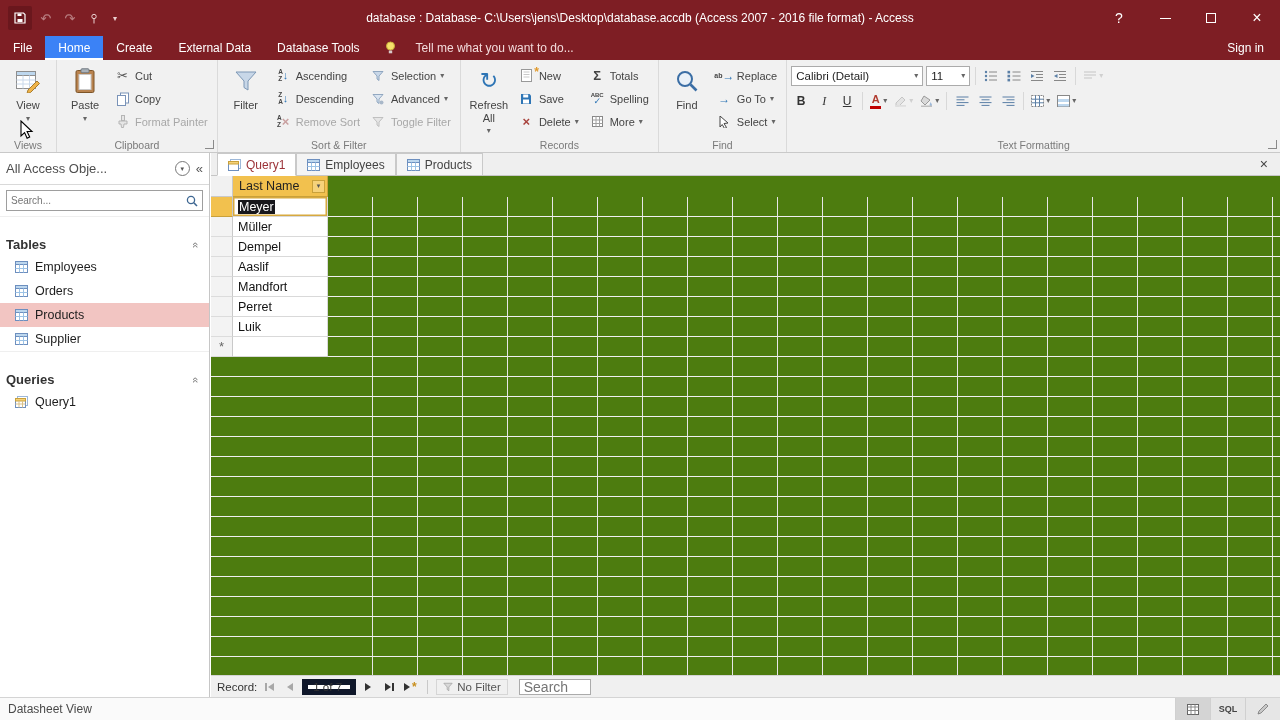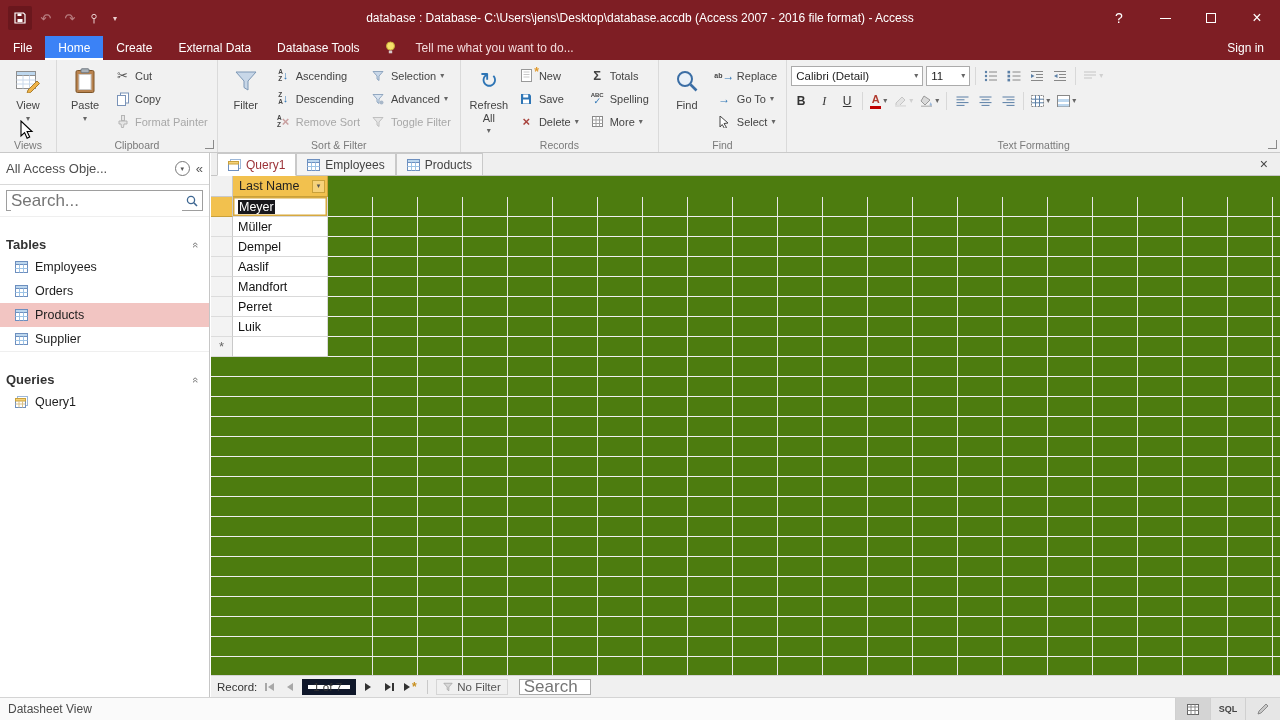--- a/index.html
+++ b/index.html
@@ -69,21 +69,21 @@
 .fc .bar{width:11px;height:3px;background:#C00000;margin-top:1px}
 .vsep{width:1px;height:18px;background:#D8D8D8;margin:0 2px}
 
 
 #navpane{position:absolute;left:0;top:153px;width:210px;bottom:23px;background:#fff;border-right:1px solid #C6C6C6;overflow:hidden}
 .np-header{height:32px;display:flex;align-items:center;padding:0 6px;border-bottom:1px solid #D9D9D9}
 .np-title{flex:1;font-size:13px;color:#4E4E4E;white-space:nowrap;overflow:hidden}
 .np-circle{width:15px;height:15px;border:1px solid #777;border-radius:50%;display:flex;align-items:center;justify-content:center;font-size:7px;color:#555;margin-right:6px}
 .np-shutter{font-size:13px;color:#555}
 .np-search{margin:5px 6px;height:21px;border:1px solid #9E9E9E;display:flex;align-items:center;padding:0 4px;gap:4px}
-.np-search input{flex:1;border:none;outline:none;font-size:17px;color:#444;font-family:inherit;min-width:0}
+.np-search input{flex:1;border:none;outline:none;font-size:10px;color:#444;font-family:inherit;min-width:0}
 .np-group-h{display:flex;align-items:center;justify-content:space-between;padding:20px 10px 3px 6px;color:#333;font-size:13px;font-weight:bold;border-top:1px solid #EFEFEF}
 .chevup{display:inline-block;transform:rotate(90deg);font-size:11px;color:#777;font-weight:normal}
 .np-item{height:24px;display:flex;align-items:center;gap:7px;padding-left:15px;font-size:12.5px;color:#1E1E1E}
 .np-item.selected{background:#F2C5C2}
 
 
 #doctabs{position:absolute;left:211px;top:153px;right:0;height:23px;background:#EFEFEF;border-bottom:1px solid #C6C6C6;display:flex;align-items:flex-end;padding-left:6px}
 .dtab{display:flex;align-items:center;gap:5px;padding:0 10px;font-size:12px;color:#444;border:1px solid #C9C9C9;border-bottom:none;background:#F4F4F4;height:22px}
 .dtab.active{background:#fff;color:#9C3338;height:23px;margin-bottom:-1px;border-bottom:1px solid #fff}
 .dt-close{margin-left:auto;align-self:center;padding:0 12px;color:#444;font-size:14px}
@@ -110,21 +110,21 @@
 .tri{width:0;height:0;border-top:4px solid transparent;border-bottom:4px solid transparent}
 .tri.l{border-right:6px solid #333}
 .tri.r{border-left:6px solid #333}
 .tri.dimmed{border-right-color:#A8A8A8;border-left-color:#A8A8A8}
 .bar{width:2px;height:8px;background:#333}
 .bar.dimmed{background:#A8A8A8}
 .rn-pos{min-width:54px;height:16px;background:#fff;border:6px solid #0f172a;display:flex;align-items:center;padding:0 5px}
 .rn-star{color:#C88F1E;font-weight:bold;font-size:12px;line-height:1;margin-left:1px}
 .rn-sep{width:1px;height:14px;background:#C9C9C9;margin:0 5px}
 .rn-filter{display:flex;align-items:center;gap:4px;color:#555;padding:1px 6px;border:1px solid #D6D6D6}
-#recordnav input{width:72px;height:16px;border:1px solid #ABABAB;font-size:17px;padding:0 4px;font-family:inherit;color:#222;margin-left:8px}
+#recordnav input{width:72px;height:16px;border:1px solid #ABABAB;font-size:14px;padding:0 4px;font-family:inherit;color:#222;margin-left:8px}
 
 
 #statusbar{position:absolute;left:0;right:0;bottom:0;height:23px;background:#FAFAFA;border-top:1px solid #D4D4D4;display:flex;align-items:center;font-size:12px;color:#4A4A4A}
 .sb-left{padding-left:8px}
 .sb-right{margin-left:auto;display:flex;height:100%}
 .sb-btn{width:35px;height:100%;display:flex;align-items:center;justify-content:center;background:#E6E6E6;border-left:1px solid #D0D0D0}
 .sb-btn.active{background:#D4D4D4}
 .sb-sql{font-size:9px;font-weight:bold;color:#444}
 
 

